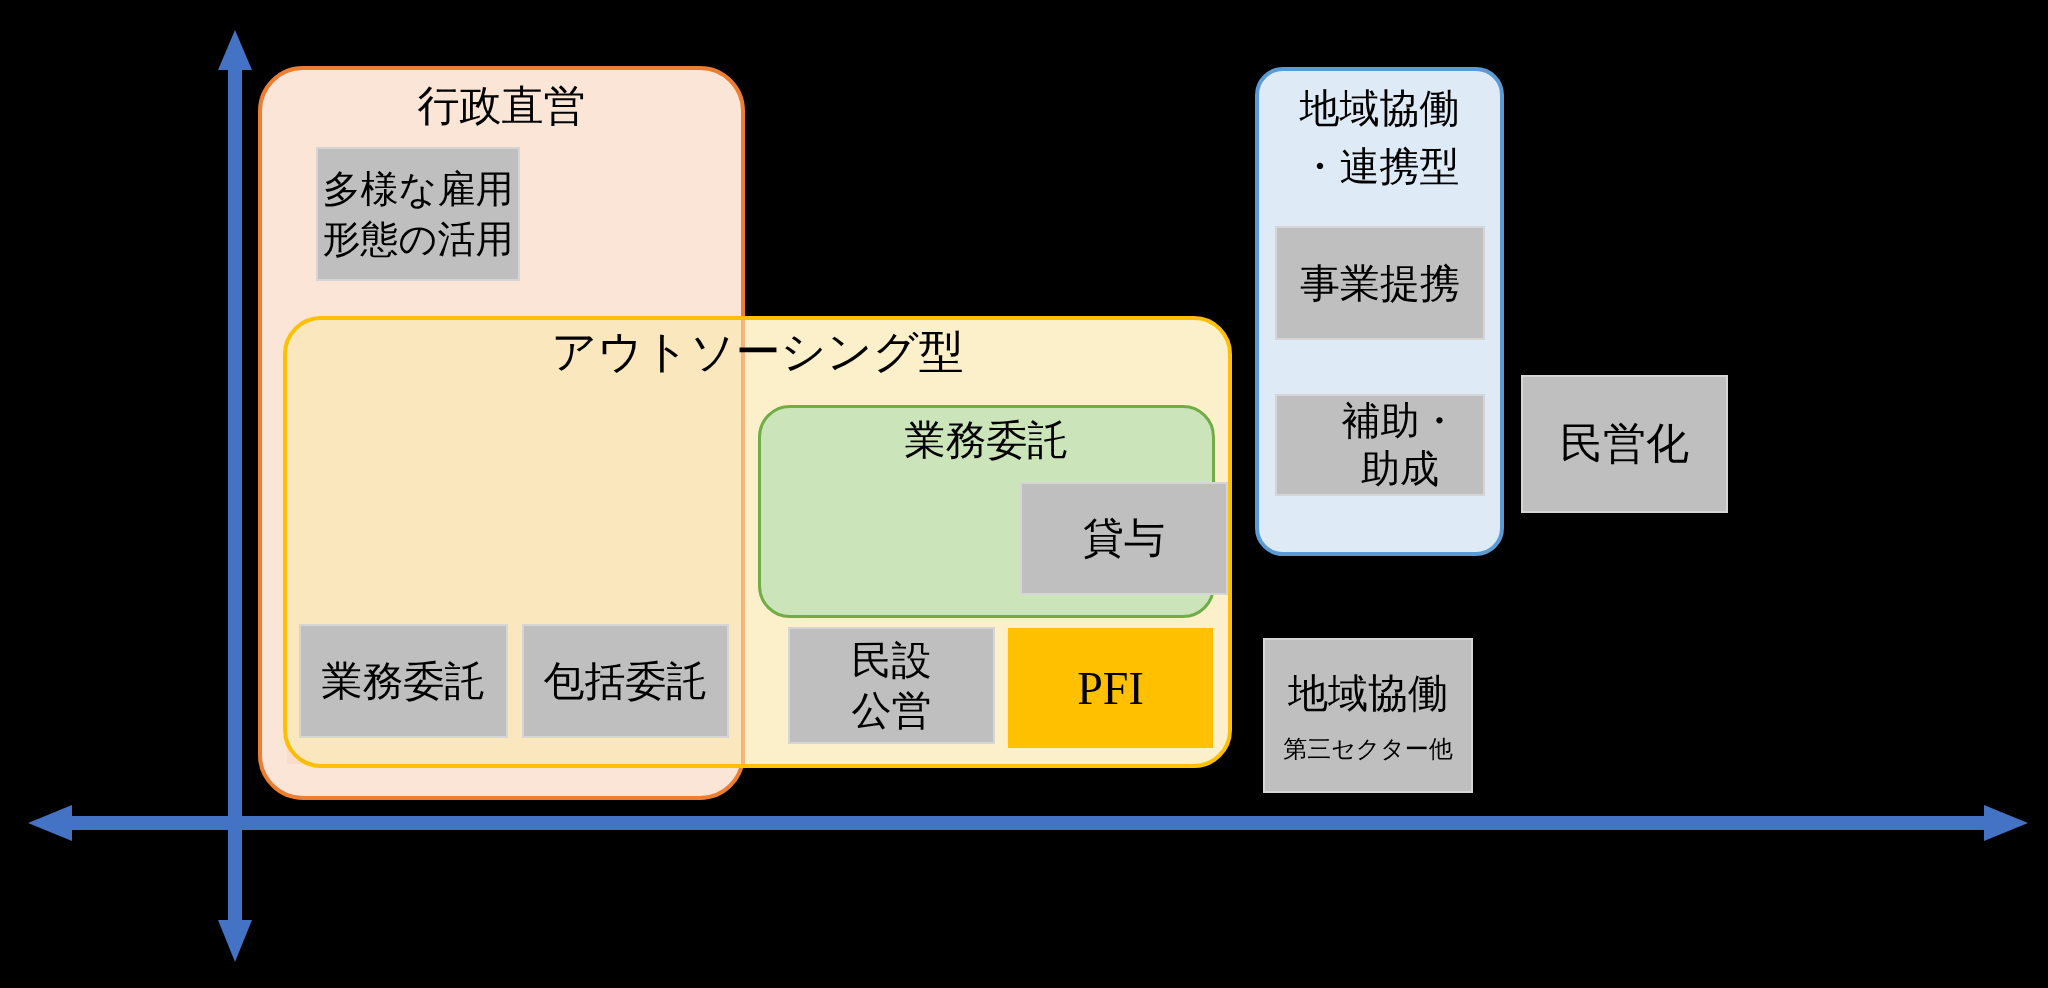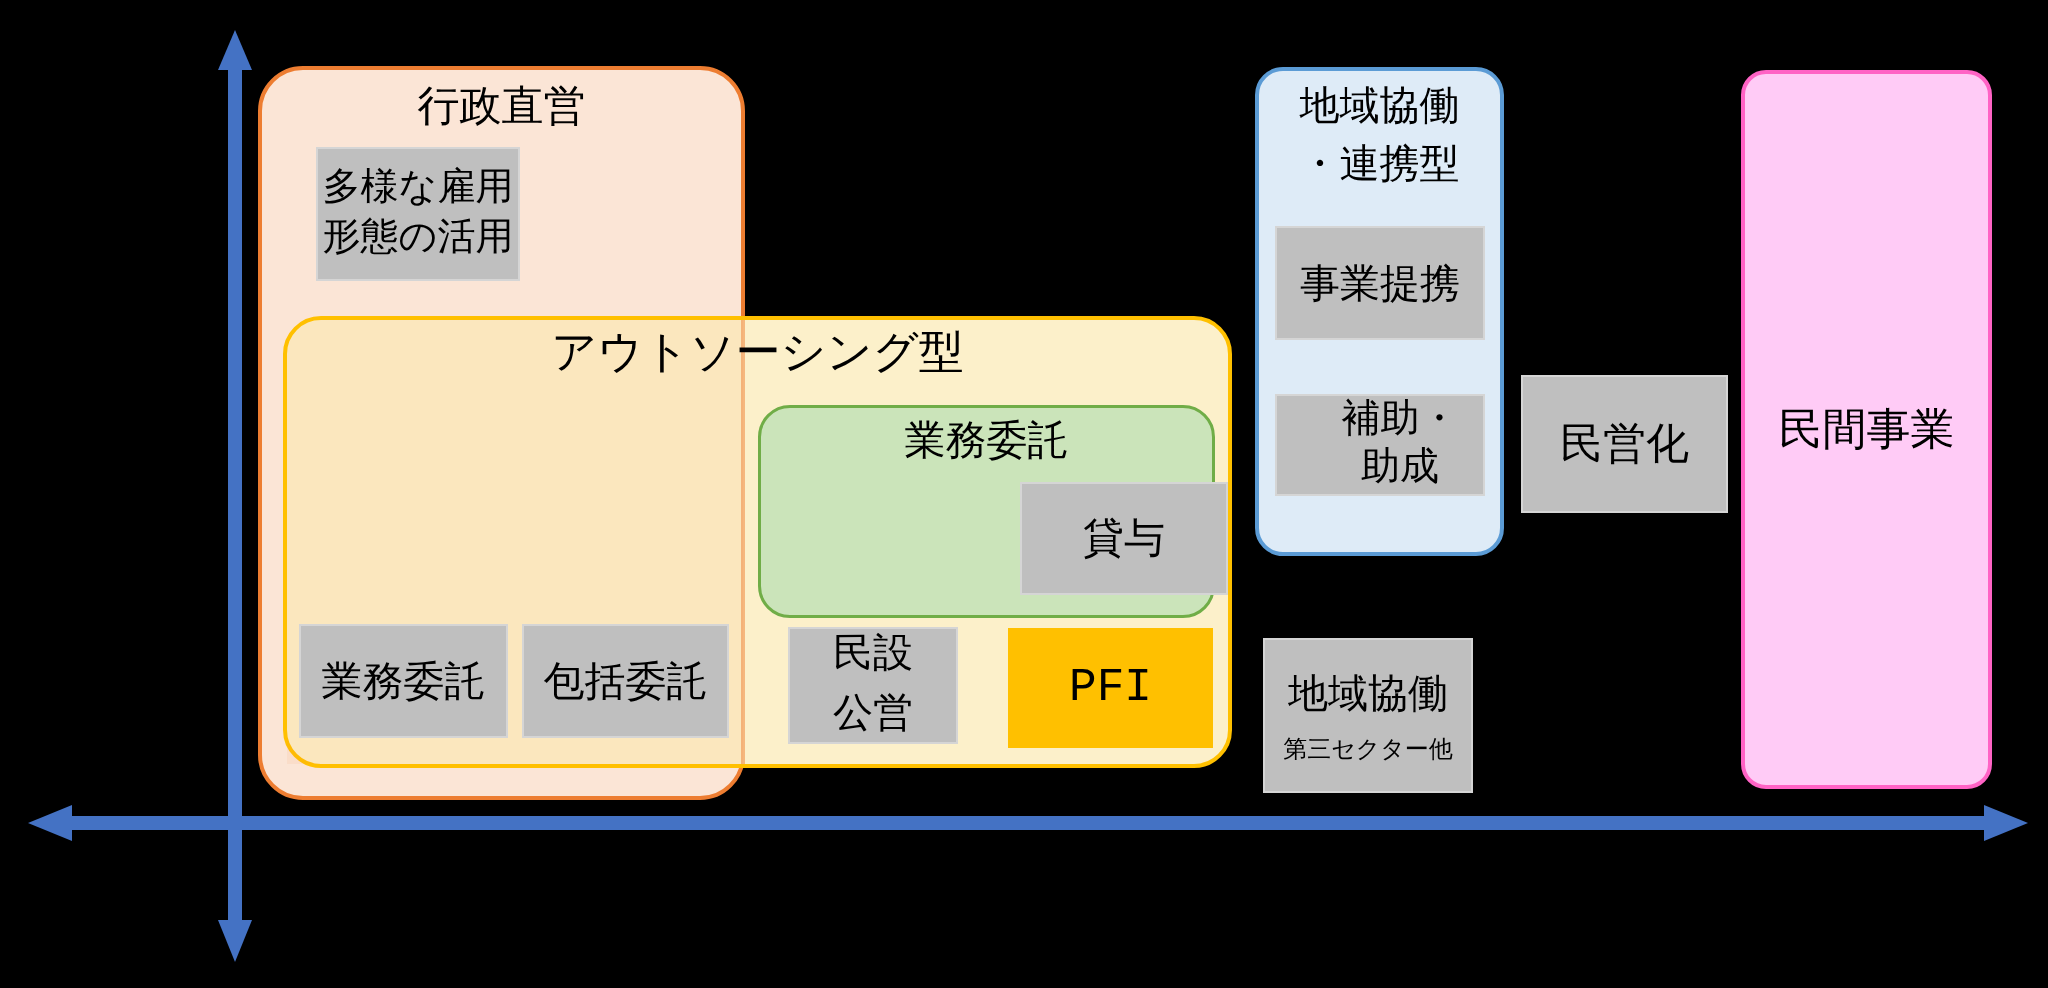--- a/index.html
+++ b/index.html
@@ -1,19 +1,19 @@
 <!DOCTYPE html>
 <html style="--bg: #000000; --axis: #4472C4; --itemFill: #BFBFBF; --gyouseiFill: #FBE5D6; --gyouseiBorder: #ED7D31; --outFill: #FCF0CA; --outBorder: #FFC000; --greenFill: #CBE4BA; --greenBorder: #70AD47; --blueFill: #DEEBF7; --blueBorder: #5B9BD5; --pinkFill: #FFCBF6; --pinkBorder: #FF63C5; --gold: #FFC000;"><head>
 <meta charset="utf-8">
 <style>
   html,body{margin:0;padding:0;background:#000;}
   .canvas{
     position:relative;width:2048px;height:988px;overflow:hidden;
     background:var(--bg,#000);color:#000;
-    font-family:Liberation Mono, monospace;
+    font-family:Liberation Serif, serif;
   }
   .abs{position:absolute;box-sizing:border-box;}
 
   
   .y-shaft{left:228px;top:60px;width:14px;height:860px;background:var(--axis);}
   .x-shaft{left:70px;top:816px;width:1916px;height:14px;background:var(--axis);}
   .tri{width:0;height:0;}
   .y-top-arrow{left:218px;top:30px;border-left:17px solid transparent;border-right:17px solid transparent;border-bottom:40px solid var(--axis);}
   .y-bottom-arrow{left:218px;top:920px;border-left:17px solid transparent;border-right:17px solid transparent;border-top:42px solid var(--axis);}
   .x-left-arrow{left:28px;top:805px;border-top:18px solid transparent;border-bottom:18px solid transparent;border-right:44px solid var(--axis);}
@@ -39,21 +39,21 @@
   .item{
     background:var(--itemFill);border:2px solid rgba(255,255,255,0.35);
     display:flex;align-items:center;justify-content:center;
     text-align:center;white-space:pre-line;
   }
   .i-tayou{left:316px;top:147px;width:204px;height:134px;font-size:38px;line-height:50px;}
   .i-shitei{left:766px;top:482px;width:206px;height:113px;font-size:37px;line-height:48px;}
   .i-taiyo{left:1020px;top:482px;width:208px;height:113px;font-size:41px;}
   .i-gyoumu{left:299px;top:624px;width:209px;height:114px;font-size:41px;}
   .i-houkatsu{left:522px;top:624px;width:207px;height:114px;font-size:41px;}
-  .i-minsetsu-kouei{left:788px;top:627px;width:170px;height:117px;font-size:40px;line-height:60px;}
+  .i-minsetsu-kouei{left:788px;top:627px;width:207px;height:117px;font-size:40px;line-height:50px;}
   .i-pfi{left:1008px;top:628px;width:205px;height:120px;font-size:46px;background:var(--gold);border:none;}
   .i-jigyou{left:1275px;top:226px;width:210px;height:114px;font-size:40px;}
   .i-hojo{left:1275px;top:394px;width:210px;height:102px;font-size:39px;line-height:48px;padding-left:40px;}
   .i-mineika{left:1521px;top:375px;width:207px;height:138px;font-size:43px;}
   .i-minsetsu-minei{left:1263px;top:638px;width:210px;height:155px;flex-direction:column;font-size:40px;}
   .sub-label{font-size:24px;margin-top:12px;}
 </style>
 </head>
 <body>
 
@@ -93,17 +93,14 @@
   <div class="abs item i-jigyou">事業提携</div>
   <div class="abs item i-hojo">補助・
 助成</div>
 
   <div class="abs item i-mineika">民営化</div>
   <div class="abs item i-minsetsu-minei">
     <span>地域協働</span>
     <span class="sub-label">第三セクター他</span>
   </div>
 
-  <div class="abs box-minkan">
-    <span>民間事業</span>
-  </div>
 
 </div>
 
 </body></html>

